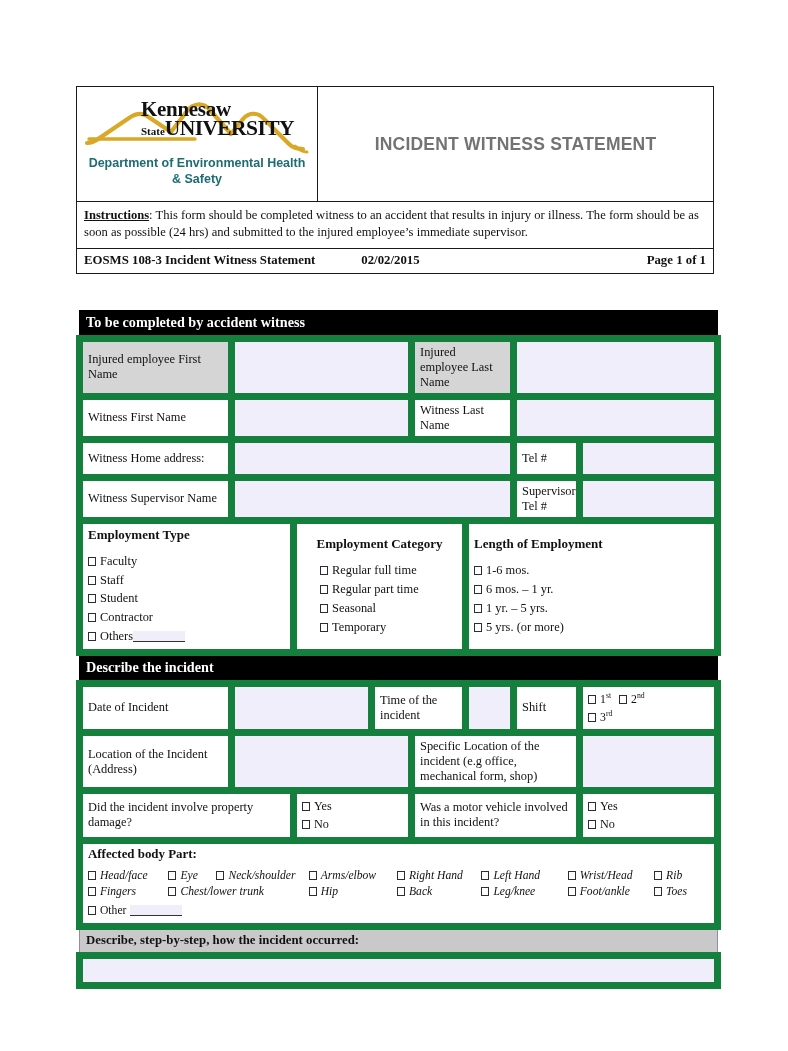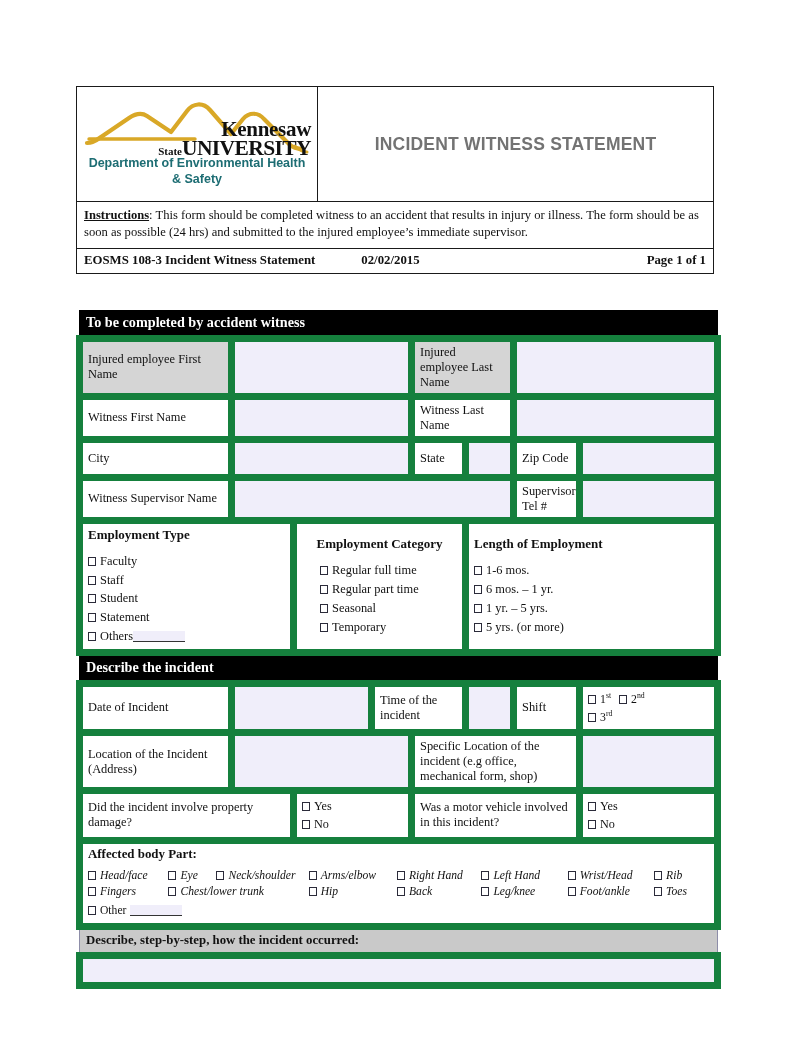--- a/index.html
+++ b/index.html
@@ -23,22 +23,22 @@
   .logo-cell { width: 241px; height: 115px; padding: 4px 6px 6px; text-align:center; }
   .title-cell { text-align:center; }
   .doc-title {
     font-family: Liberation Sans, sans-serif;
     font-weight: bold; font-size: 17.5px; letter-spacing: .2px; color:#737373;
   }
   .logo-wrap { position: relative; width: 100%; }
   .logo-mark { position: relative; width: 228px; height: 56px; margin: 0 auto; }
   .logo-mark svg { position:absolute; left:0; top:0; }
   .logo-word {
-    position:absolute; left:58px; top:20px; width: 170px;
-    text-align:right; line-height: 1;
+    position:absolute; left:58px; top:0; width: 170px;
+    text-align:left; line-height: 1;
   }
   .lw1 { font-family:"Liberation Serif", serif; font-weight:bold; font-size:21px; color:#111; letter-spacing:-.3px; }
   .lw2 { font-family:"Liberation Serif", serif; font-weight:bold; font-size:11px; color:#111; }
   .lw3 { font-family:"Liberation Serif", serif; font-weight:bold; font-size:21.5px; color:#111; letter-spacing:-.6px; }
   .logo-dept {
     font-family:"Liberation Sans", sans-serif; font-weight:bold;
     font-size: 12.5px; color:#1d6d73; line-height: 1.25; margin-top: 1px;
   }
 
   .instr-cell { padding: 5px 7px 6px; font-size: 12.6px; line-height: 1.38; }
@@ -174,46 +174,44 @@
       <td class="fld" colspan="3"></td>
     </tr>
 
     <tr>
       <td class="lbl tall" colspan="2">Witness First Name</td>
       <td class="fld" colspan="3"></td>
       <td class="lbl" colspan="4">Witness Last Name</td>
       <td class="fld" colspan="3"></td>
     </tr>
 
-
-    <tr>
-      <td class="lbl tall" colspan="2">City</td>
-      <td class="fld" colspan="3"></td>
-      <td class="lbl" colspan="2">State</td>
-      <td class="fld" colspan="2"></td>
-      <td class="lbl">Zip Code</td>
-      <td class="fld" colspan="2"></td>
-    </tr>
+    <tr>
+      <td class="lbl tall" colspan="2">Witness Home address:</td>
+      <td class="fld" colspan="7"></td>
+      <td class="lbl">Tel #</td>
+      <td class="fld" colspan="2"></td>
+    </tr>
+
 
 
     <tr>
       <td class="lbl tall" colspan="2">Witness Supervisor Name</td>
       <td class="fld" colspan="7"></td>
       <td class="lbl">Supervisor Tel #</td>
       <td class="fld" colspan="2"></td>
     </tr>
 
     <tr>
       <td class="emp-td" colspan="3">
         <div class="emp-h">Employment Type</div>
         <div class="emp-list">
           <div class="cbline"><span class="cb"></span><span>Faculty</span></div>
           <div class="cbline"><span class="cb"></span><span>Staff</span></div>
           <div class="cbline"><span class="cb"></span><span>Student</span></div>
-          <div class="cbline"><span class="cb"></span><span>Statement</span></div>
+          <div class="cbline"><span class="cb"></span><span>Contractor</span></div>
           <div class="cbline"><span class="cb"></span><span>Others</span><span class="ul-blank"></span></div>
         </div>
       </td>
       <td class="emp-td" colspan="4">
         <div class="emp-h" style="text-align:center">Employment Category</div>
         <div class="emp-list" style="padding-left:18px">
           <div class="cbline"><span class="cb"></span><span>Regular full time</span></div>
           <div class="cbline"><span class="cb"></span><span>Regular part time</span></div>
           <div class="cbline"><span class="cb"></span><span>Seasonal</span></div>
           <div class="cbline"><span class="cb"></span><span>Temporary</span></div>

